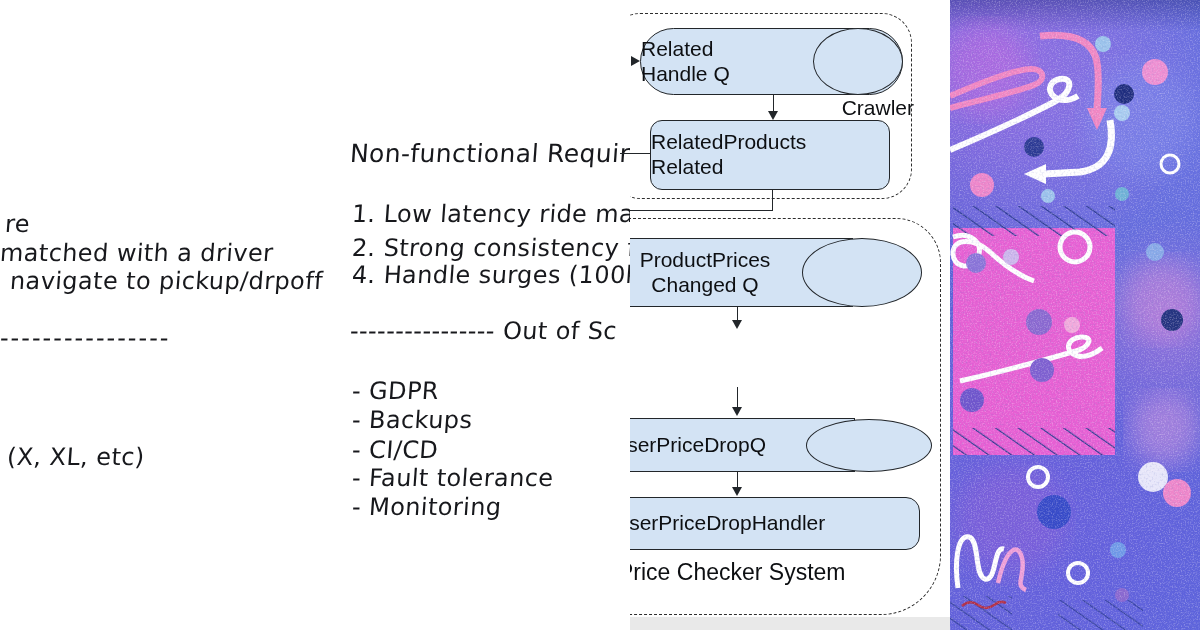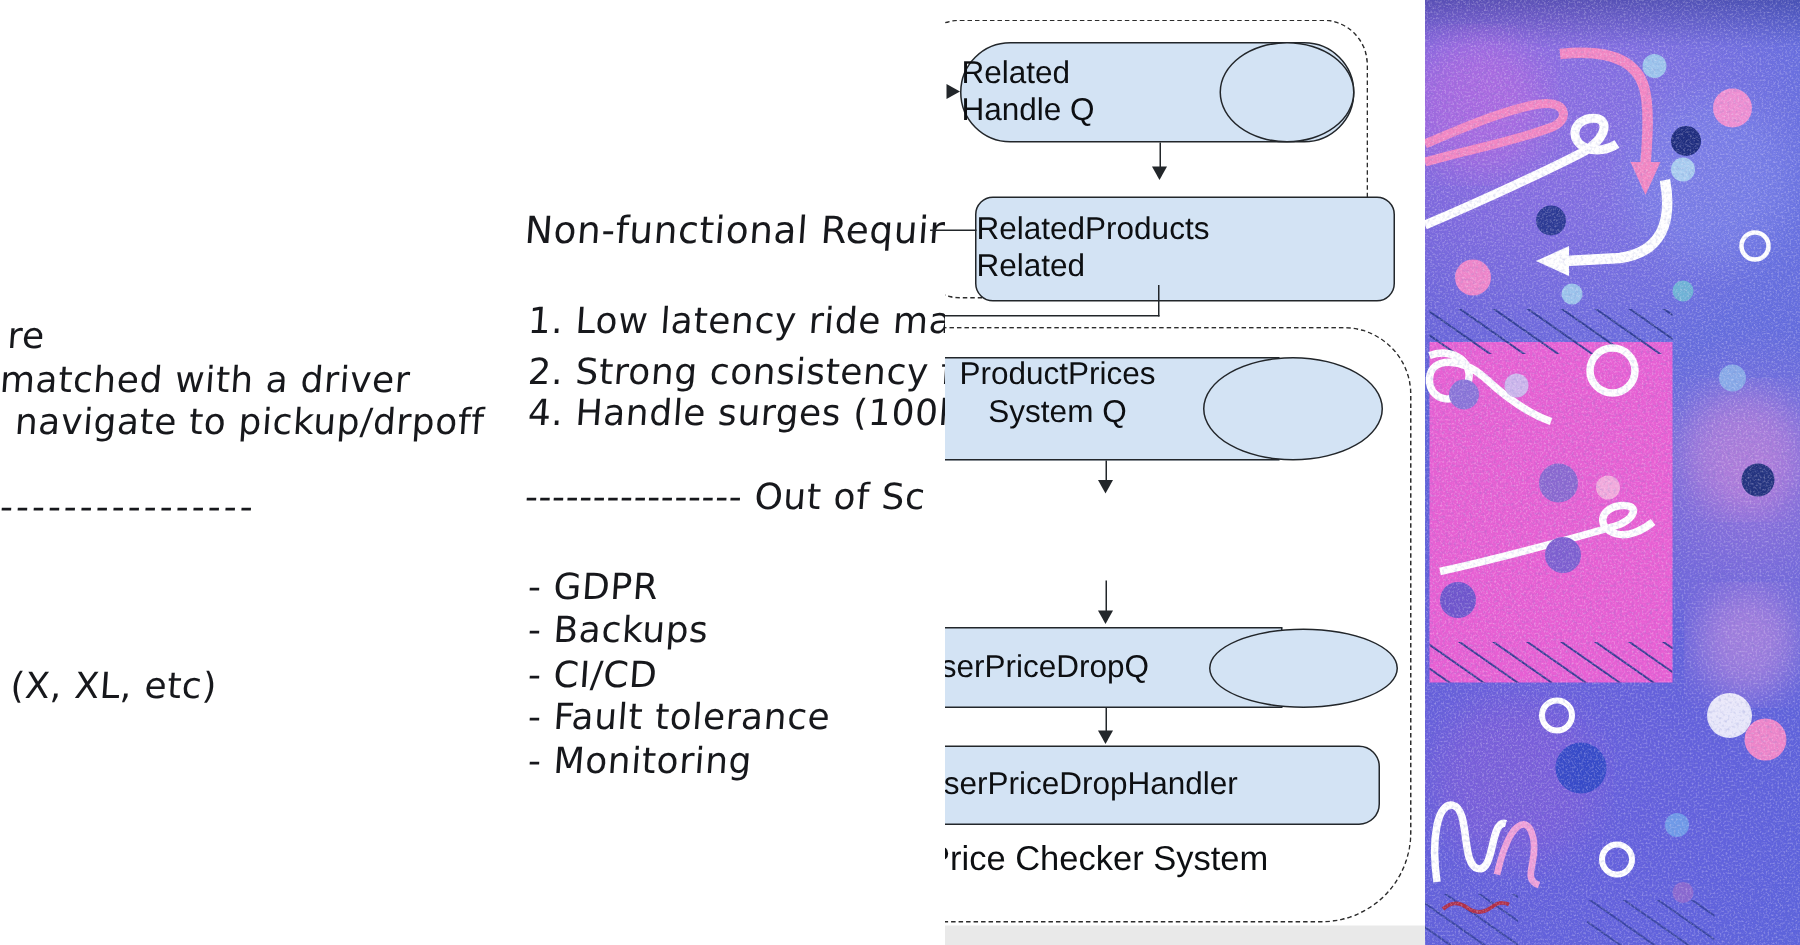--- a/index.html
+++ b/index.html
@@ -34,26 +34,26 @@
   .dashedgroup{position:absolute;border:1.6px dashed #2d2d2d;box-sizing:border-box;}
   #group1{left:-20px;top:13px;width:302px;height:186px;border-radius:30px;}
   #group2{left:-20px;top:218px;width:331px;height:397px;border-radius:8px 45px 60px 8px;}
   .node,.qellipse{position:absolute;background:#d3e3f4;border:1.6px solid #22262a;
         box-sizing:border-box;color:#0d0f12;}
   .node{display:flex;flex-direction:column;align-items:flex-start;justify-content:center;
         font-size:21px;text-align:center;line-height:1.18;}
   .qellipse{border-radius:50%;}
   #pill{left:10px;top:28px;width:263px;height:67px;border-radius:34px;padding-right:46px;}
   #pill-ellipse{left:183px;top:28px;width:90px;height:67px;}
-  #handler{left:20px;top:131px;width:280px;height:70px;border-radius:12px;}
+  #handler{left:20px;top:120px;width:240px;height:70px;border-radius:12px;}
   #ppq-rect{position:absolute;left:-20px;top:238px;width:243px;height:69px;
             background:#d3e3f4;border:1.6px solid #22262a;box-sizing:border-box;}
   #ppq-ellipse{left:172px;top:238px;width:120px;height:69px;}
   #ppq-text{position:absolute;left:-20px;top:238px;width:190px;height:69px;display:flex;
-            flex-direction:column;align-items:center;justify-content:flex-start;
+            flex-direction:column;align-items:center;justify-content:center;
             font-size:21px;line-height:1.18;color:#0d0f12;}
   #fanout{left:-20px;top:331px;width:301px;height:56px;border-radius:14px;}
   #updq-rect{position:absolute;left:-20px;top:418px;width:245px;height:54px;
              background:#d3e3f4;border:1.6px solid #22262a;box-sizing:border-box;}
   #updq-ellipse{left:176px;top:419px;width:126px;height:53px;}
   #updq-text{position:absolute;left:-18px;top:418px;height:54px;display:flex;
              align-items:center;font-size:21px;white-space:nowrap;color:#0d0f12;}
   #updh{left:-20px;top:497px;width:310px;height:53px;border-radius:14px;
         align-items:flex-start;padding-left:3px;}
   #caption{position:absolute;left:-12px;top:559px;font-size:23px;color:#0d0f12;white-space:nowrap;}
@@ -111,37 +111,38 @@
   <div class="panel">
     <div class="dashedgroup" id="group1"></div>
     <div class="dashedgroup" id="group2"></div>
 
     <div class="node" id="pill">
       <div>Related</div>
       <div>Handle Q</div>
     </div>
     <div class="qellipse" id="pill-ellipse"></div>
     <div class="ahead-right" id="in-arrowhead"></div>
+    <div id="crawler-label">Crawler</div>
 
     <div class="vline" id="arrow1"></div>
     <div class="ahead-down" id="arrow1h"></div>
 
     <div class="node" id="handler">
       <div>RelatedProducts</div>
       <div>Related</div>
     </div>
 
     <div class="vline" id="conn-v"></div>
     <div id="conn-h"></div>
 
     <div id="ppq-rect"></div>
     <div class="qellipse" id="ppq-ellipse"></div>
     <div id="ppq-text">
       <div>ProductPrices</div>
-      <div>System Q</div>
+      <div>Changed Q</div>
     </div>
 
     <div class="vline" id="arrow2"></div>
     <div class="ahead-down" id="arrow2h"></div>
 
 
     <div class="vline" id="arrow3"></div>
     <div class="ahead-down" id="arrow3h"></div>
 
     <div id="updq-rect"></div>

